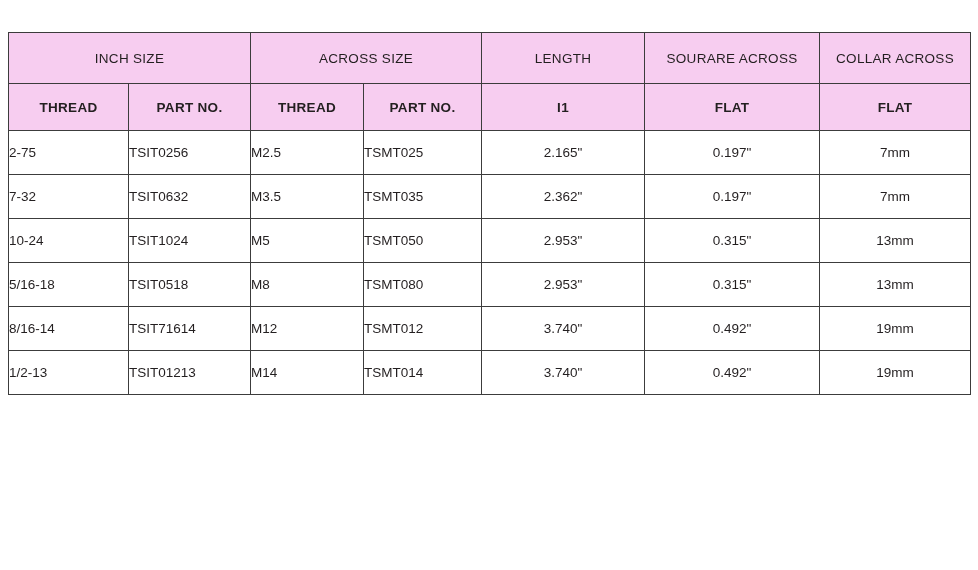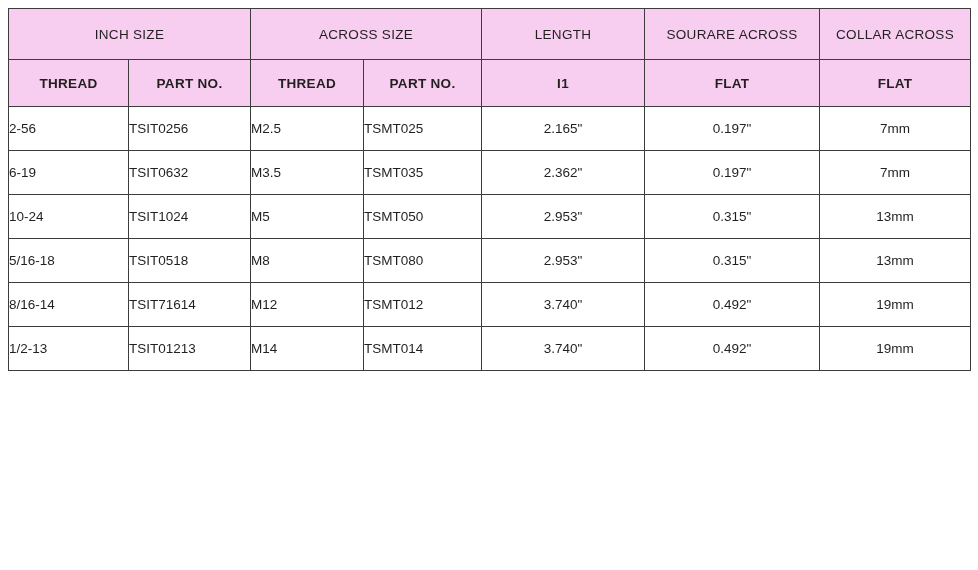--- a/index.html
+++ b/index.html
@@ -17,20 +17,21 @@
   .sheet {
     width: 978px;
     height: 570px;
     box-sizing: border-box;
     padding: 8px 8px 8px 8px;
   }
   table.spec {
     border-collapse: collapse;
     width: 962px;
     table-layout: fixed;
+    margin-top: 24px;
   }
   table.spec td, table.spec th {
     border: 1px solid #3c3c3c;
     padding: 0;
     margin: 0;
   }
   
   .hdr-group td, .hdr-sub td {
     background: #f7cdf0;
     text-align: center;
@@ -96,30 +97,30 @@
         <td>PART NO.</td>
         <td>THREAD</td>
         <td>PART NO.</td>
         <td>I1</td>
         <td>FLAT</td>
         <td>FLAT</td>
       </tr>
     </thead>
     <tbody class="body-rows">
       <tr>
-        <td class="cell-left">2-56</td>
+        <td class="cell-left">2-75</td>
         <td class="cell-left">TSIT0256</td>
         <td class="cell-left">M2.5</td>
         <td class="cell-left">TSMT025</td>
         <td class="cell-center">2.165"</td>
         <td class="cell-center">0.197"</td>
         <td class="cell-center">7mm</td>
       </tr>
       <tr>
-        <td class="cell-left">6-19</td>
+        <td class="cell-left">7-32</td>
         <td class="cell-left">TSIT0632</td>
         <td class="cell-left">M3.5</td>
         <td class="cell-left">TSMT035</td>
         <td class="cell-center">2.362"</td>
         <td class="cell-center">0.197"</td>
         <td class="cell-center">7mm</td>
       </tr>
       <tr>
         <td class="cell-left">10-24</td>
         <td class="cell-left">TSIT1024</td>

